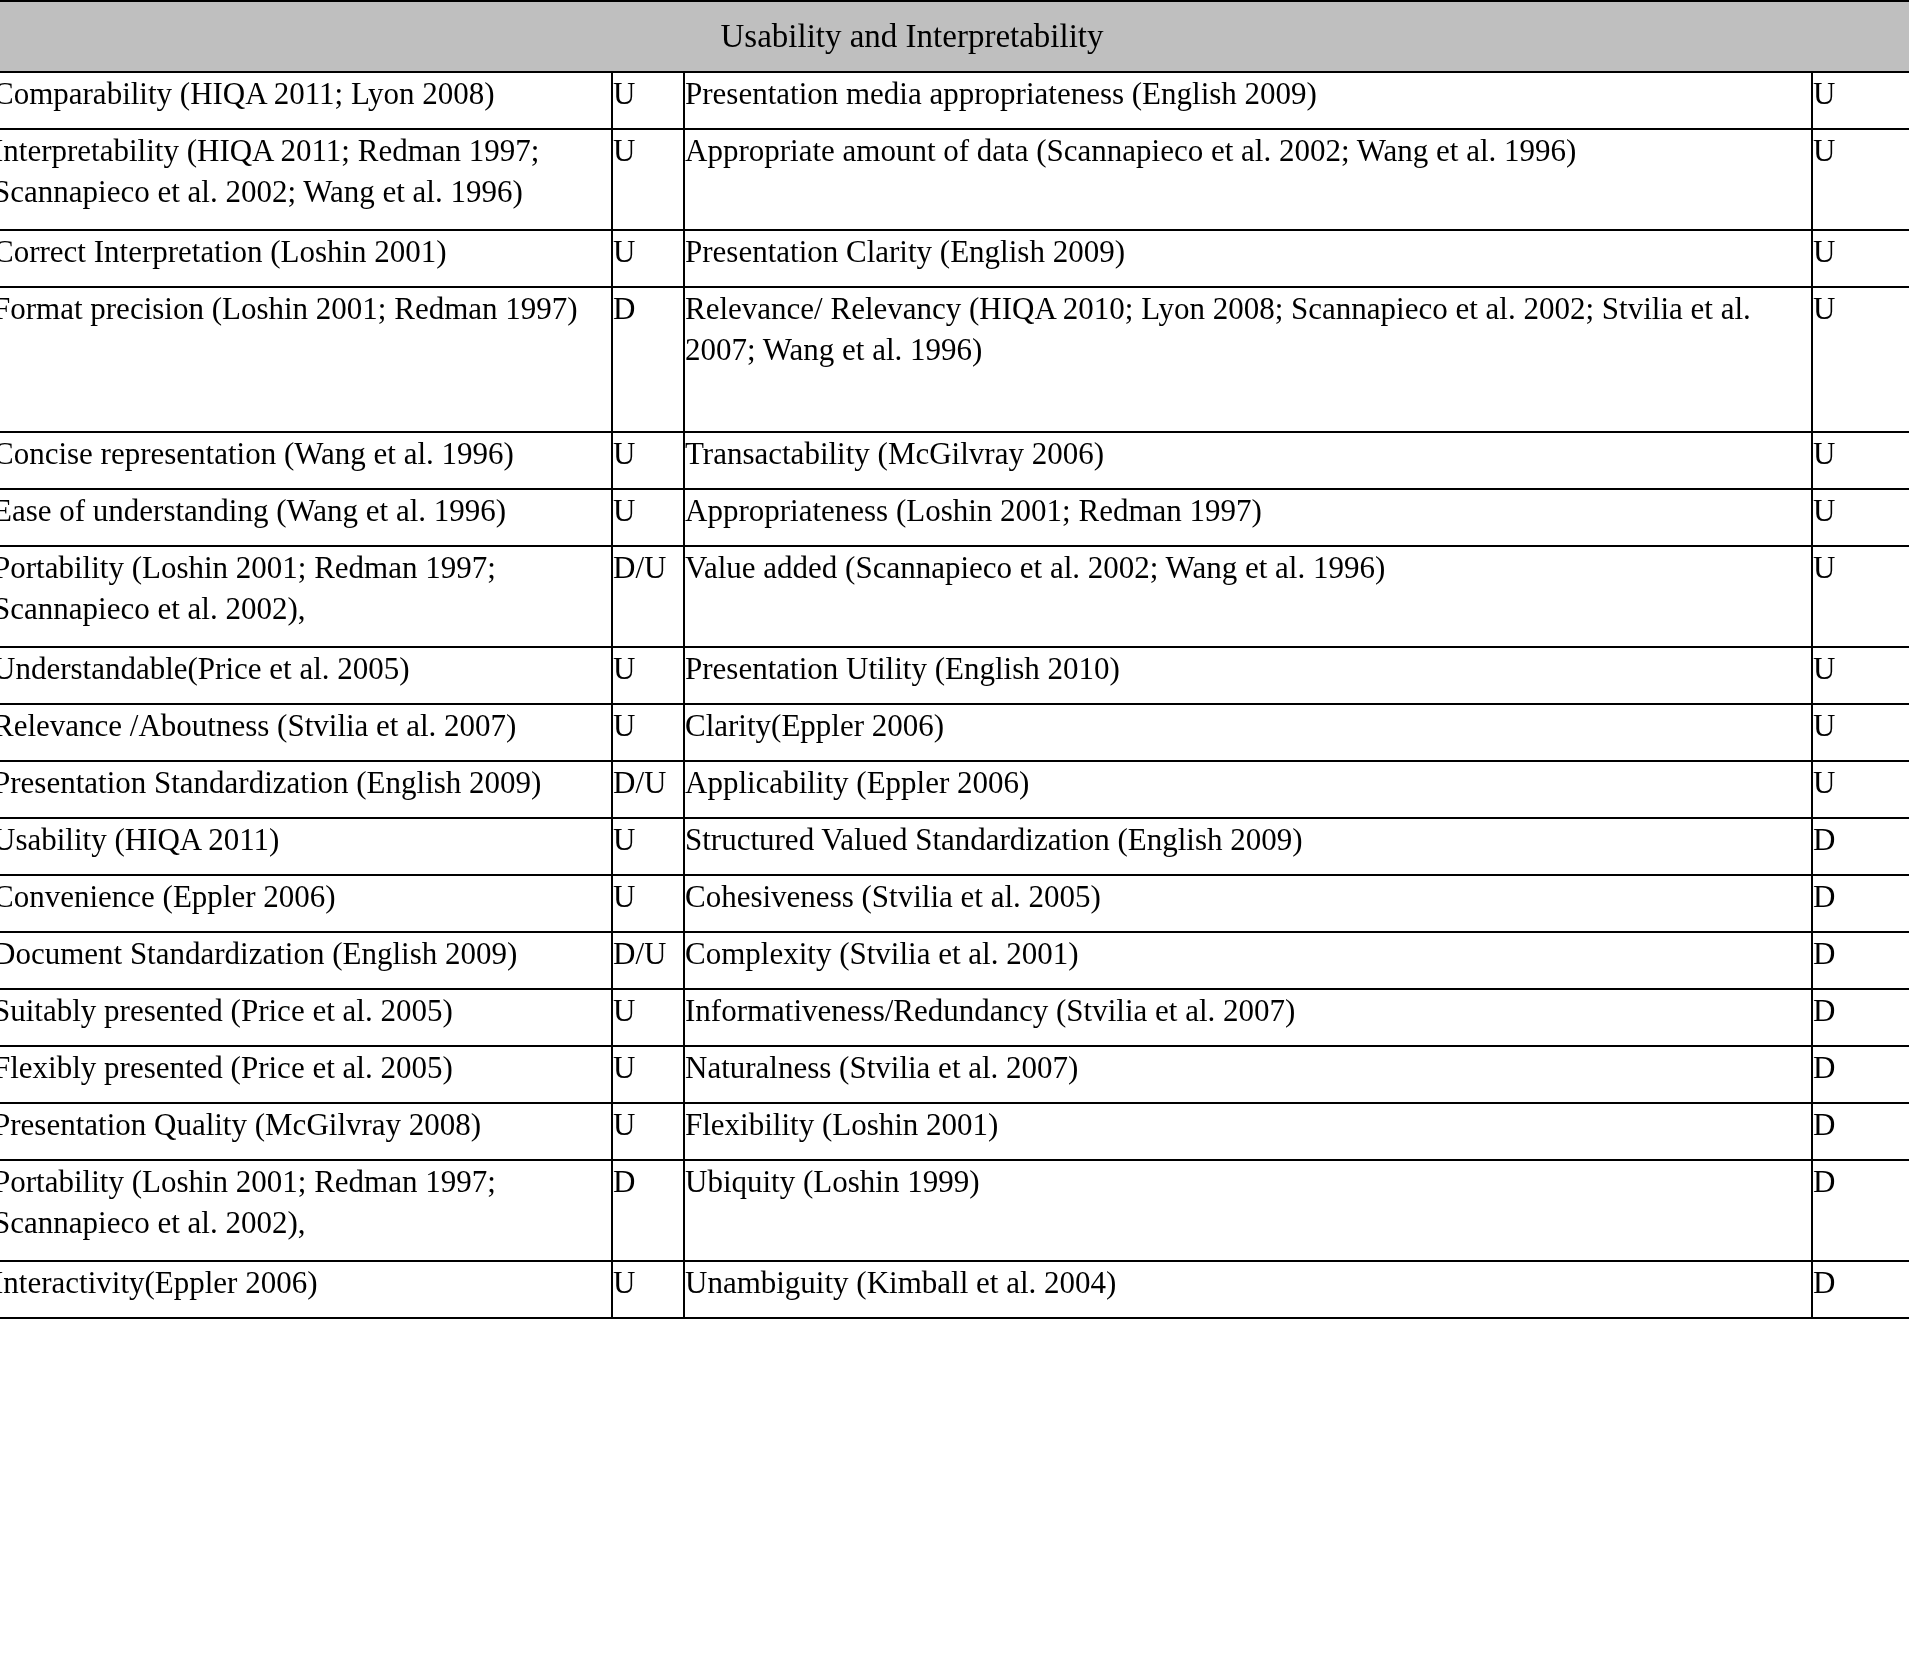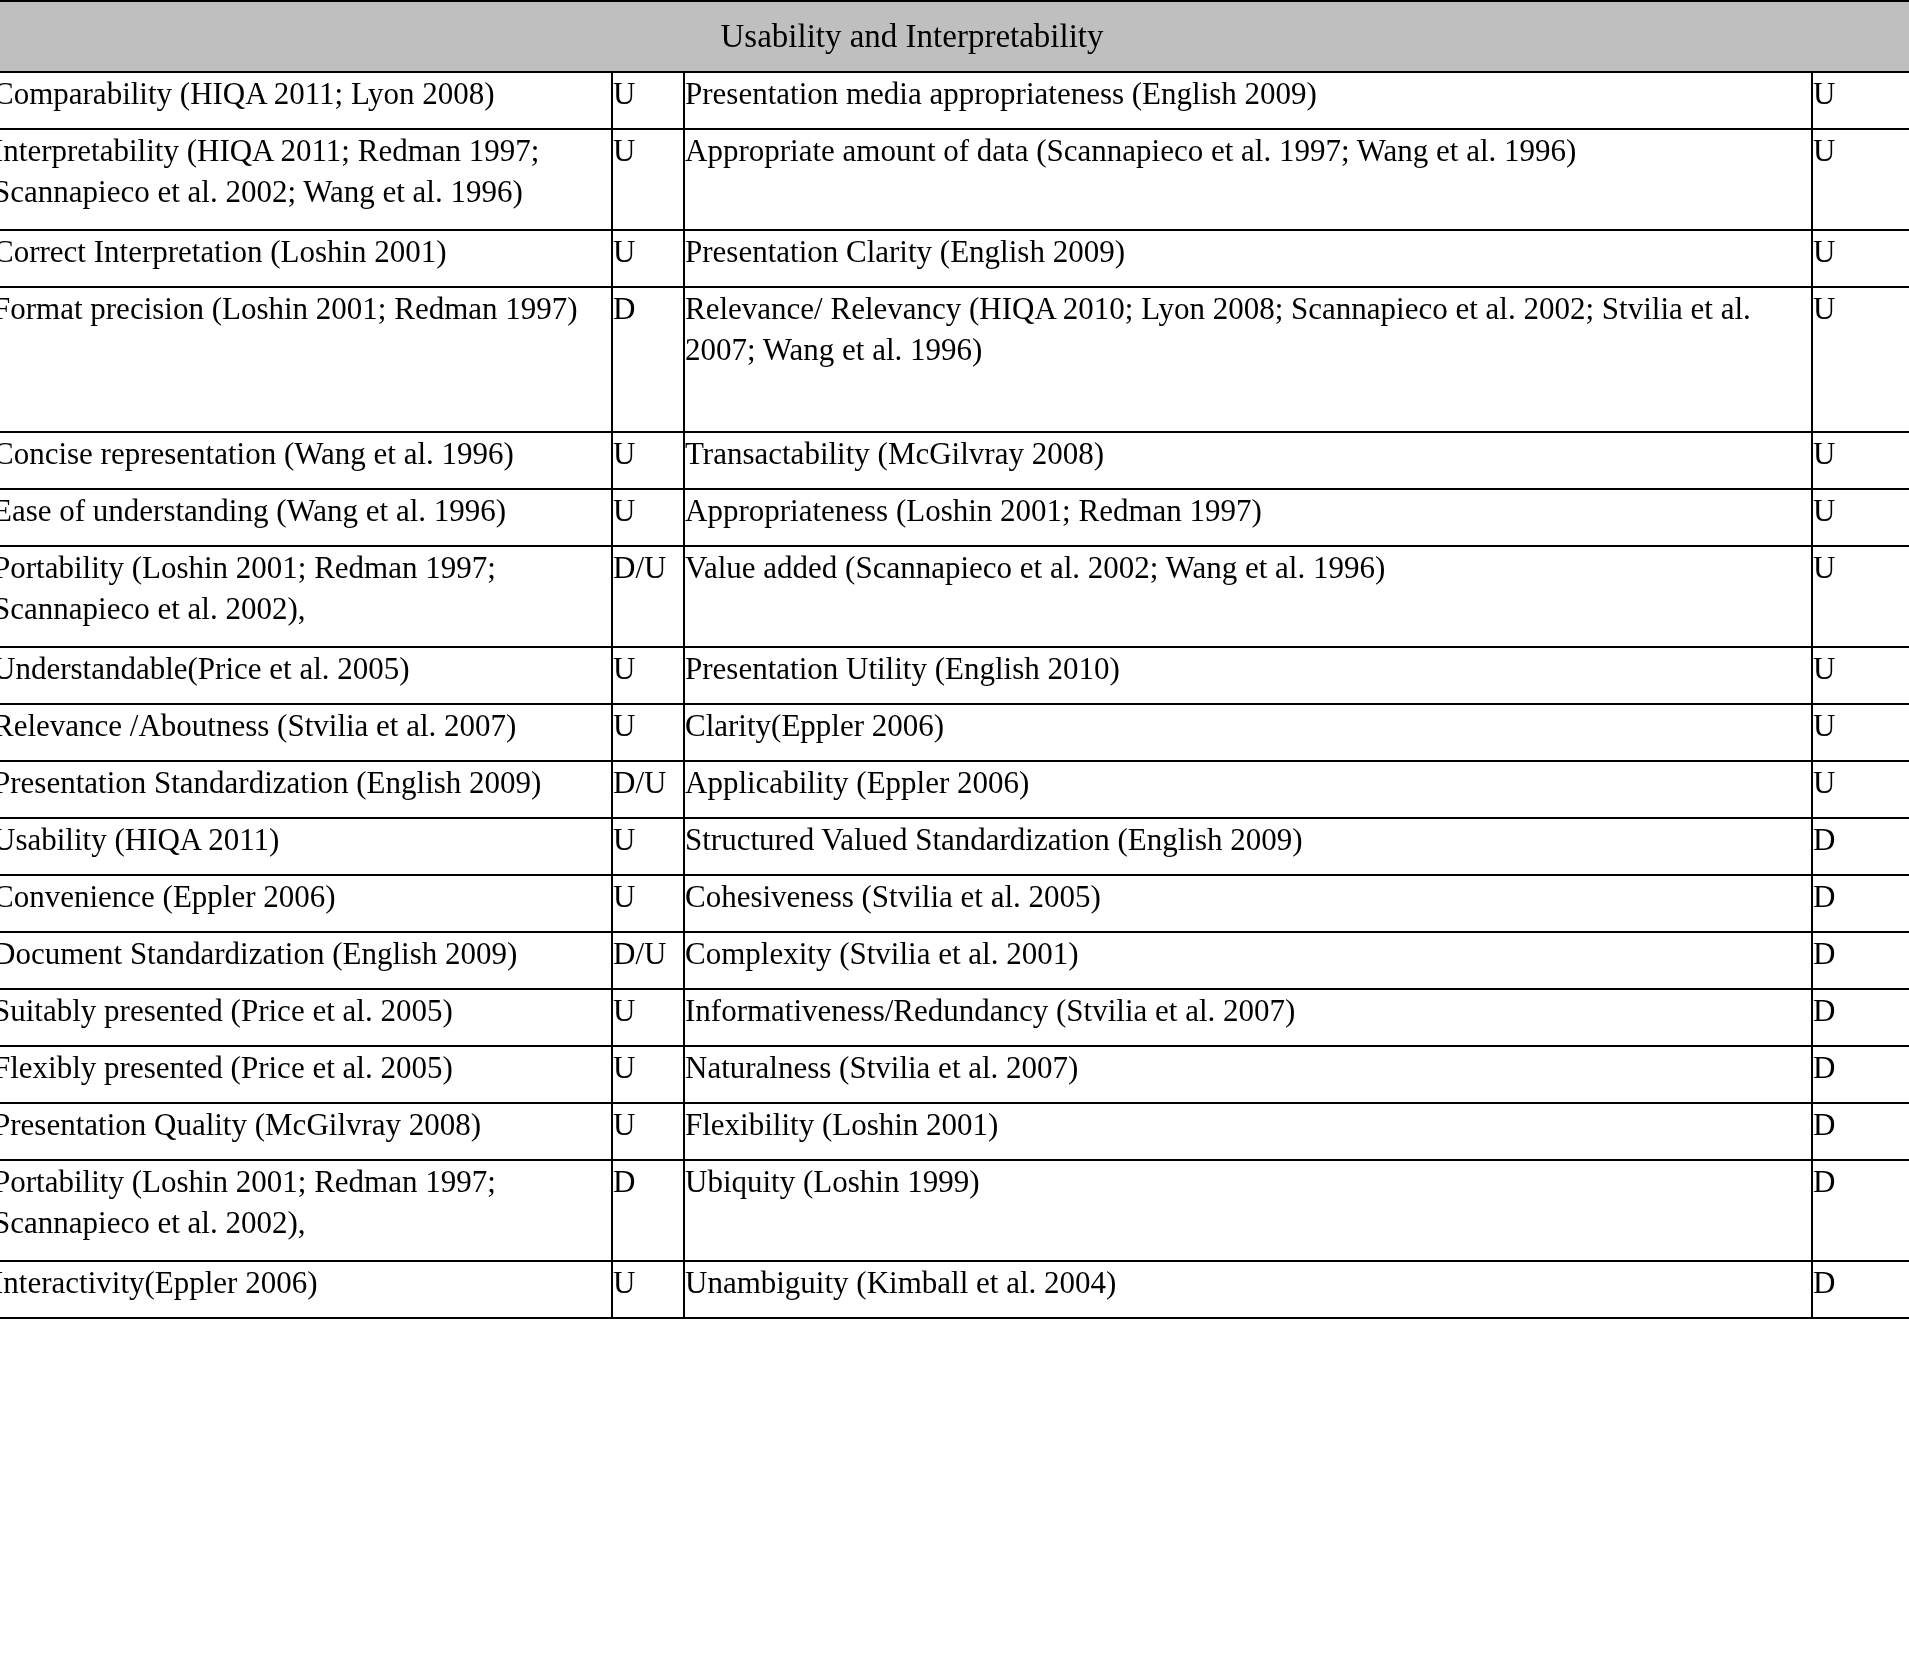--- a/index.html
+++ b/index.html
@@ -119,21 +119,21 @@
           </td>
         </tr>
         <tr class="data-row r2">
           <td class="dim-cell">
             <span class="cell-text">Interpretability (HIQA 2011; Redman 1997; Scannapieco et al. 2002; Wang et al. 1996)</span>
           </td>
           <td class="code-cell">
             <span class="cell-text">U</span>
           </td>
           <td class="dim-cell">
-            <span class="cell-text">Appropriate amount of data (Scannapieco et al. 1997; Wang et al. 1996)</span>
+            <span class="cell-text">Appropriate amount of data (Scannapieco et al. 2002; Wang et al. 1996)</span>
           </td>
           <td class="code-cell-right">
             <span class="cell-text">U</span>
           </td>
         </tr>
         <tr class="data-row r1">
           <td class="dim-cell">
             <span class="cell-text">Correct Interpretation  (Loshin 2001)</span>
           </td>
           <td class="code-cell">
@@ -161,21 +161,21 @@
           </td>
         </tr>
         <tr class="data-row r1">
           <td class="dim-cell">
             <span class="cell-text">Concise representation  (Wang et al. 1996)</span>
           </td>
           <td class="code-cell">
             <span class="cell-text">U</span>
           </td>
           <td class="dim-cell">
-            <span class="cell-text">Transactability (McGilvray 2008)</span>
+            <span class="cell-text">Transactability (McGilvray 2006)</span>
           </td>
           <td class="code-cell-right">
             <span class="cell-text">U</span>
           </td>
         </tr>
         <tr class="data-row r1">
           <td class="dim-cell">
             <span class="cell-text">Ease of understanding  (Wang et al. 1996)</span>
           </td>
           <td class="code-cell">

